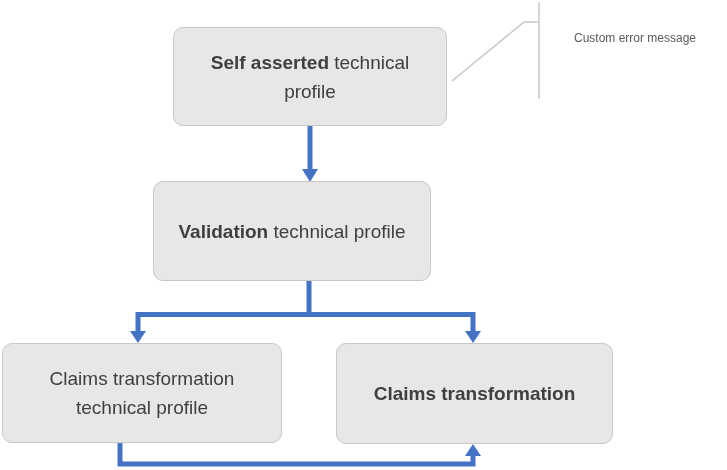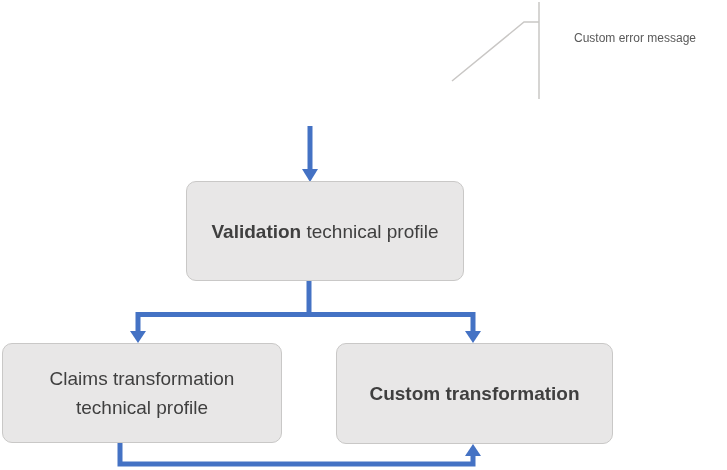--- a/index.html
+++ b/index.html
@@ -24,21 +24,21 @@
     align-items: center;
     justify-content: center;
     text-align: center;
     color: var(--box-text, #3f3f3f);
     font-size: 19px;
     line-height: 29px;
   }
   .node .label { display: inline; }
   .node .label-bold { font-weight: 700; }
   #node-self-asserted   { left: 173px; top: 27px;  width: 274px; height: 99px;  padding: 0 12px; }
-  #node-validation      { left: 186px; top: 181px; width: 278px; height: 100px; padding: 8px 12px; }
+  #node-validation      { left: 153px; top: 181px; width: 278px; height: 100px; padding: 8px 12px; }
   #node-claims-tp       { left: 2px;   top: 343px; width: 280px; height: 100px; padding: 0 10px; }
   #node-claims-transform{ left: 336px; top: 343px; width: 277px; height: 101px; padding: 0 10px; }
   #callout-text {
     position: absolute;
     left: 545px;
     top: 24px;
     width: 180px;
     text-align: center;
     color: var(--callout-text, #595959);
     font-size: 12px;
@@ -78,28 +78,31 @@
 
     <path class="connector" d="M309,281 L309,315"></path>
     <path class="connector" d="M138,332 L138,314.5 L473,314.5 L473,332"></path>
     <polygon class="arrowhead" points="130,331 146,331 138,343"></polygon>
     <polygon class="arrowhead" points="465,331 481,331 473,343"></polygon>
 
     <path class="connector" d="M120,443 L120,464 L473,464 L473,456"></path>
     <polygon class="arrowhead" points="465,456 481,456 473,444"></polygon>
   </svg>
 
+  <div class="node" id="node-self-asserted">
+    <span class="label"><span class="label-bold">Self asserted</span><span class="label-regular"> technical profile</span></span>
+  </div>
 
   <div class="node" id="node-validation">
     <span class="label"><span class="label-bold">Validation</span><span class="label-regular"> technical profile</span></span>
   </div>
 
   <div class="node" id="node-claims-tp">
     <span class="label"><span class="label-bold"></span><span class="label-regular">Claims transformation technical profile</span></span>
   </div>
 
   <div class="node" id="node-claims-transform">
-    <span class="label"><span class="label-bold">Custom transformation</span><span class="label-regular"></span></span>
+    <span class="label"><span class="label-bold">Claims transformation</span><span class="label-regular"></span></span>
   </div>
 
   <div id="callout-text">Custom error message</div>
 
 </div>
 
 </body></html>

